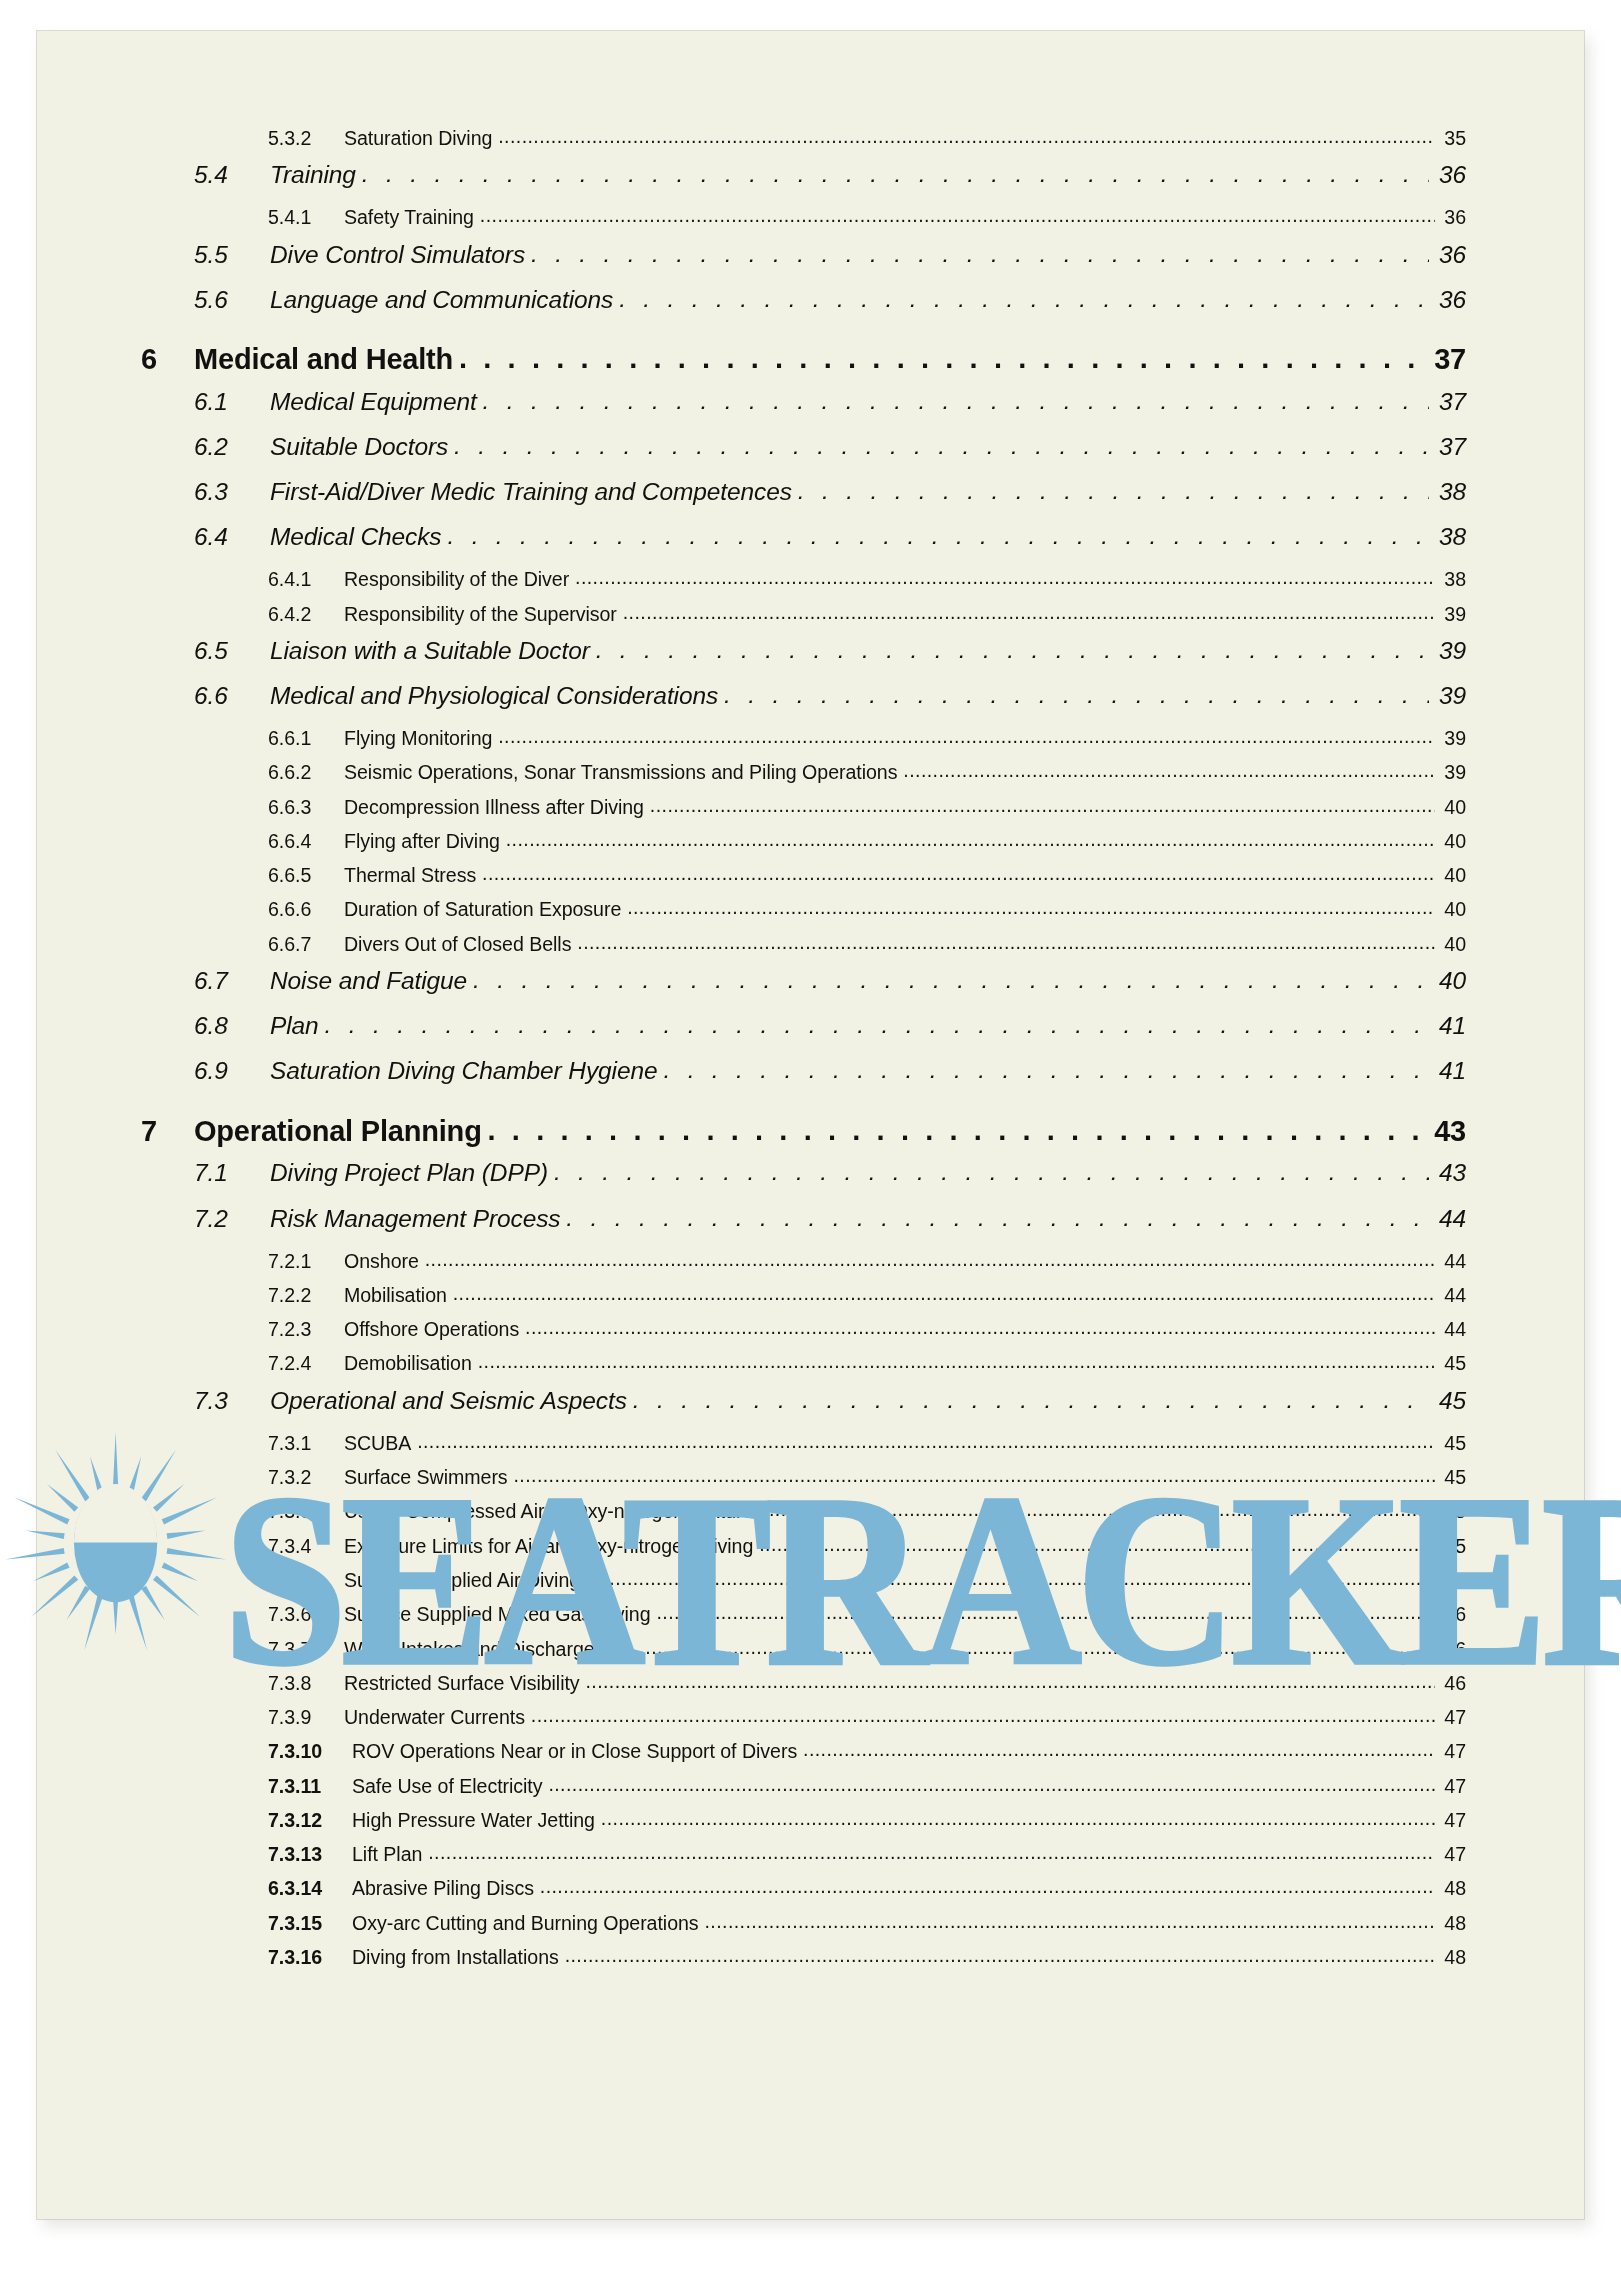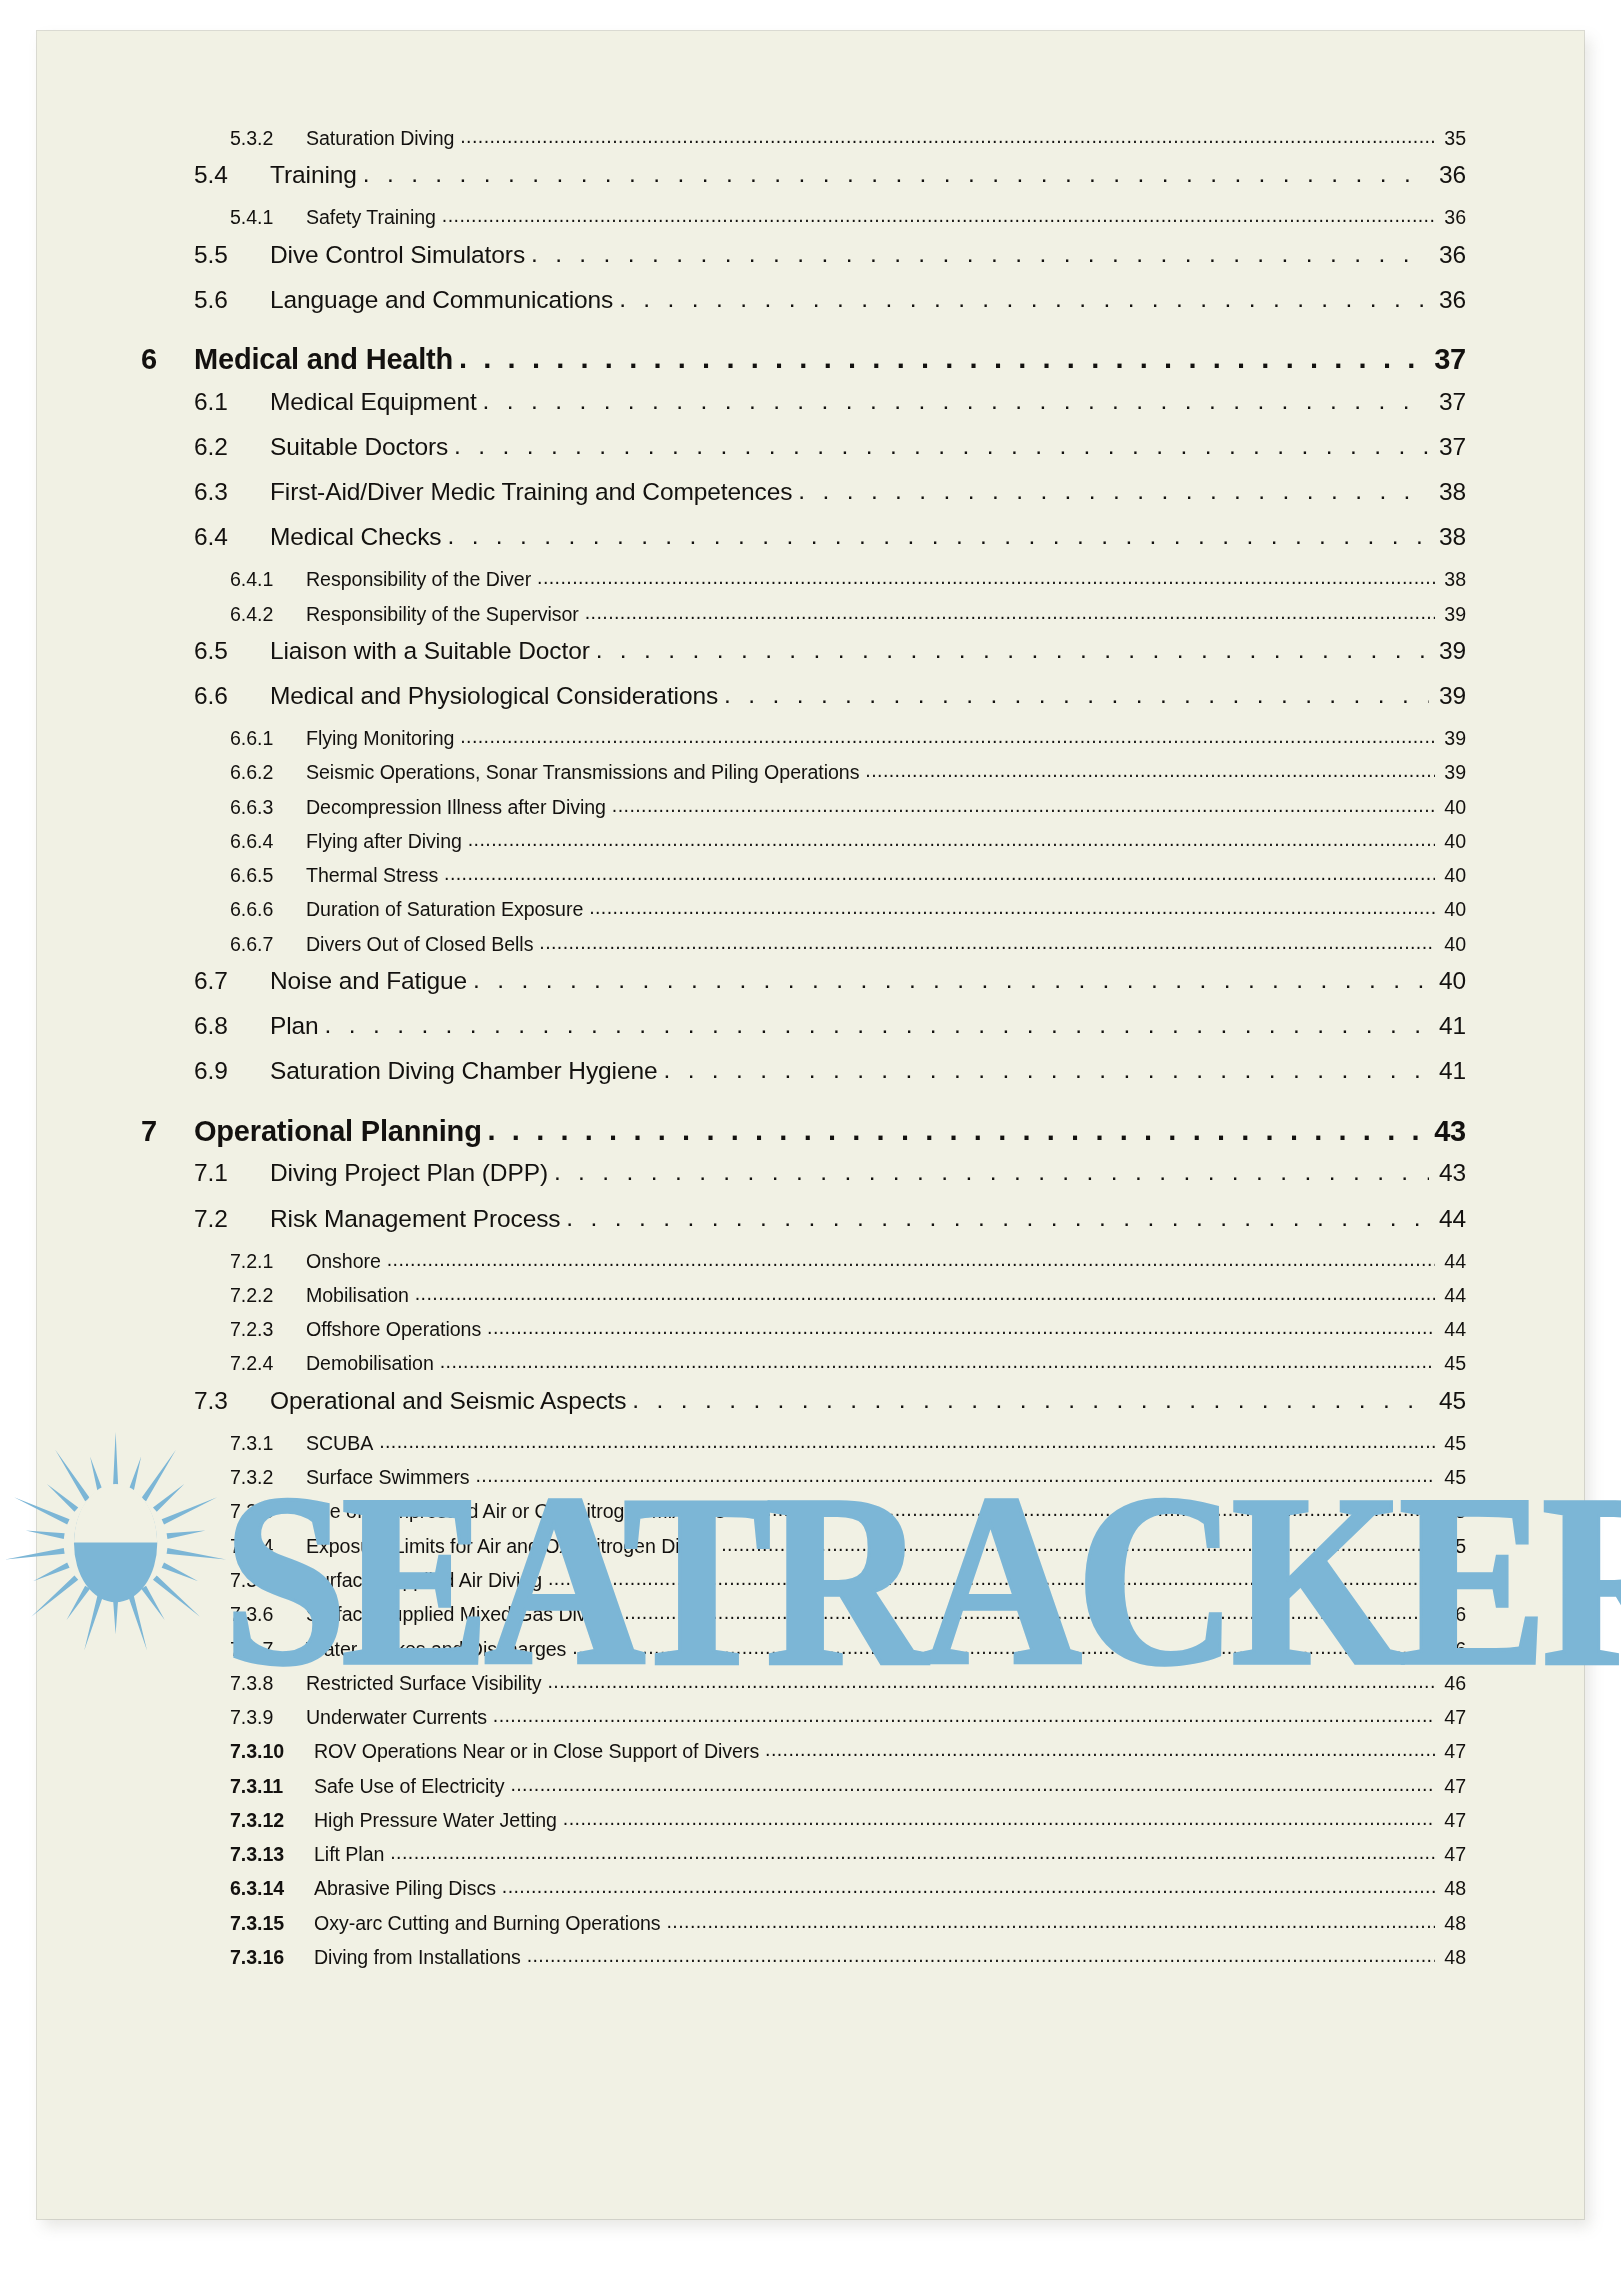--- a/index.html
+++ b/index.html
@@ -82,36 +82,37 @@
     top: -1px;
   }
   .lvl-chapter .pg { min-width: 41px; }
 
   
   .lvl-2 {
     font-size: 24.5px;
     line-height: 1;
     margin-bottom: 20.6px;
     letter-spacing: -0.1px;
+    font-style: italic;
   }
   .lvl-2 .num { width: 76px; }
   .lvl-2 .leader {
     font-size: 24.5px;
     letter-spacing: 5.3px;
     position: relative;
     top: -1px;
   }
   .lvl-2 .pg { min-width: 35px; }
 
   
   .lvl-3 {
     font-size: 19.6px;
     line-height: 1;
     margin-bottom: 14.7px;
-    margin-left: 36px;
+    margin-left: 74px;
     letter-spacing: -0.05px;
     justify-content: center;
   }
   .lvl-3 .num { width: 76px; }
   .lvl-3 .leader {
     font-size: 19.6px;
     letter-spacing: 0.4px;
     position: relative;
     top: -2px;
   }

